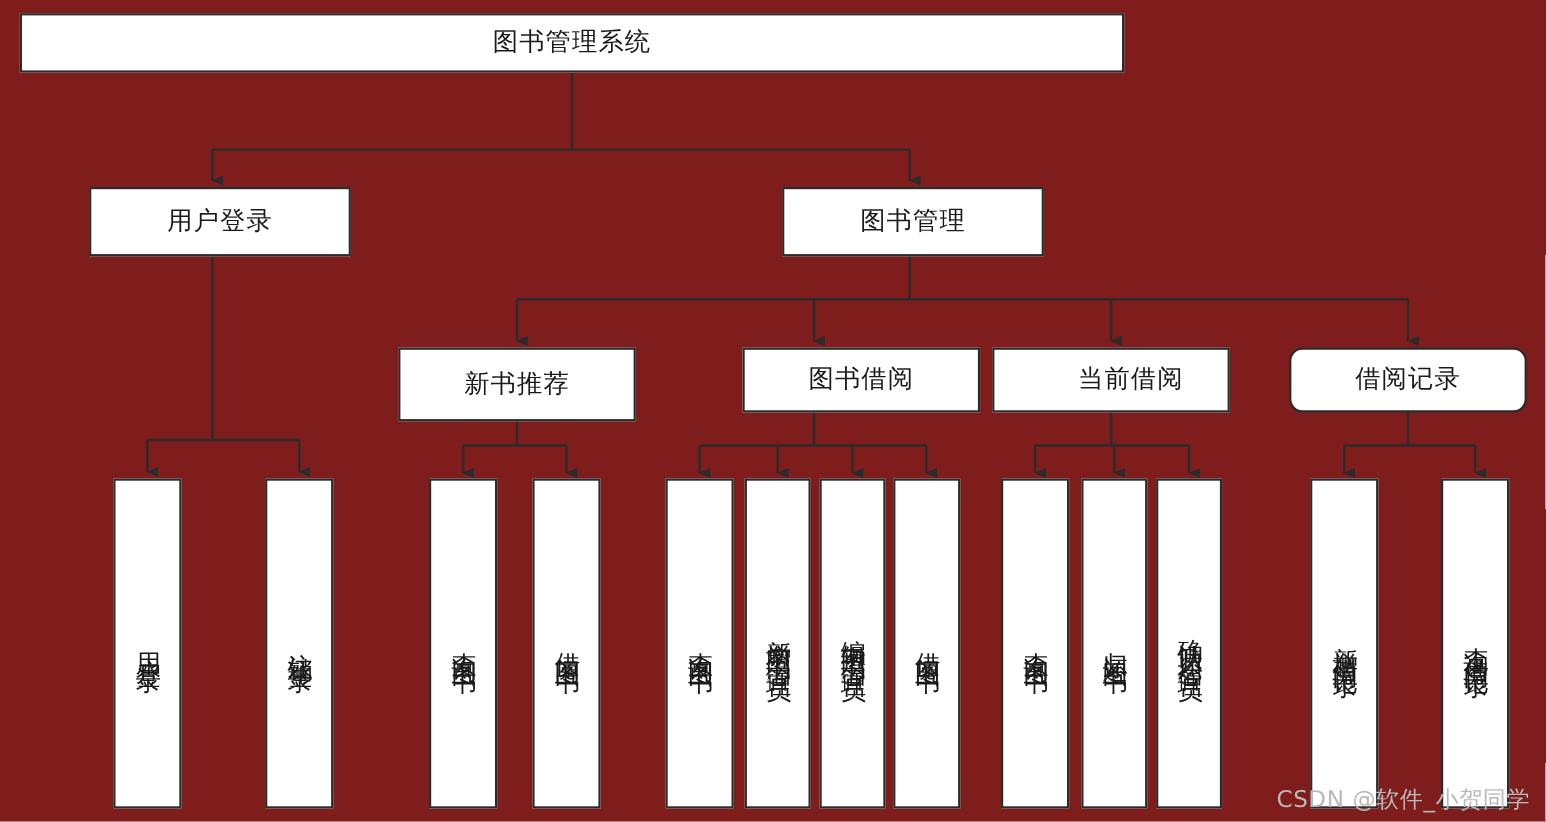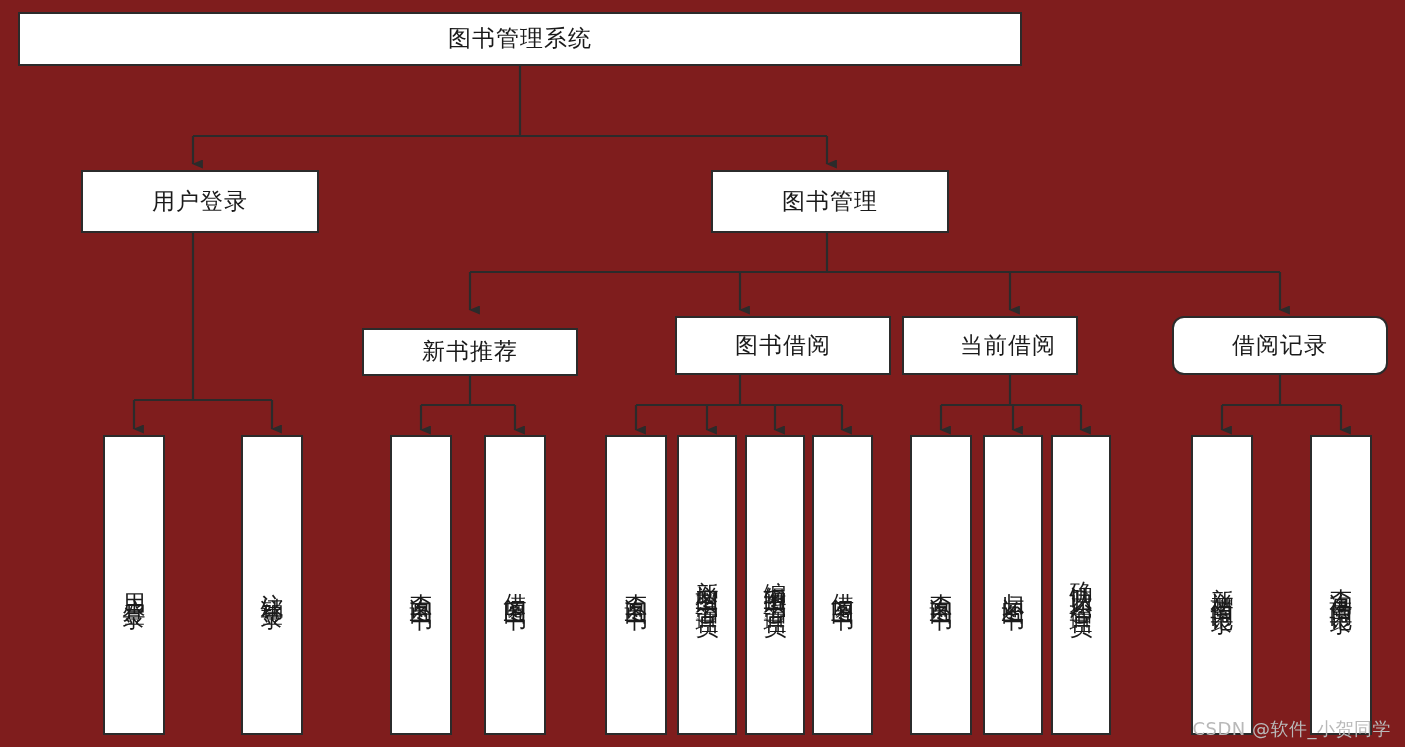--- a/index.html
+++ b/index.html
@@ -51,21 +51,21 @@
   }
   .node.vert .vtext {
     writing-mode: vertical-rl;
     text-orientation: upright;
     display: block;
   }
   .watermark {
     position: absolute;
     right: 14px;
     bottom: 6px;
-    font-size: 18px;
+    font-size: 21px;
     color: #b9b9b9;
     letter-spacing: 0.5px;
     white-space: nowrap;
     pointer-events: none;
   }
 </style>
 </head>
 <body>
 
 <div id="canvas">
@@ -116,27 +116,27 @@
   <div id="nodes-layer">
       <div class="node horiz" style="left: 18px; top: 12px; width: 1004px; height: 54px;">
         <span>图书管理系统</span>
       </div>
       <div class="node horiz" style="left: 81px; top: 170px; width: 238px; height: 63px;">
         <span>用户登录</span>
       </div>
       <div class="node horiz" style="left: 711px; top: 170px; width: 238px; height: 63px;">
         <span>图书管理</span>
       </div>
-      <div class="node horiz" style="left: 362px; top: 328px; width: 216px; height: 48px;">
+      <div class="node horiz" style="left: 362px; top: 316px; width: 216px; height: 67px;">
         <span>新书推荐</span>
       </div>
       <div class="node horiz" style="left: 632px; top: 316px; width: 216px; height: 59px; margin-left: 43px;">
         <span>图书借阅</span>
       </div>
-      <div class="node horiz" style="left: 902px; top: 316px; width: 176px; height: 59px; padding-left: 36px;">
+      <div class="node horiz" style="left: 902px; top: 316px; width: 216px; height: 59px; padding-left: 36px;">
         <span>当前借阅</span>
       </div>
       <div class="node horiz" style="left: 1172px; top: 316px; width: 216px; height: 59px; border-radius: 12px;">
         <span>借阅记录</span>
       </div>
       <div class="node vert" style="left: 103px; top: 435px; width: 62px; height: 300px;">
         <span class="vtext">用户登录</span>
       </div>
       <div class="node vert" style="left: 241px; top: 435px; width: 62px; height: 300px;">
         <span class="vtext">注销登录</span>

